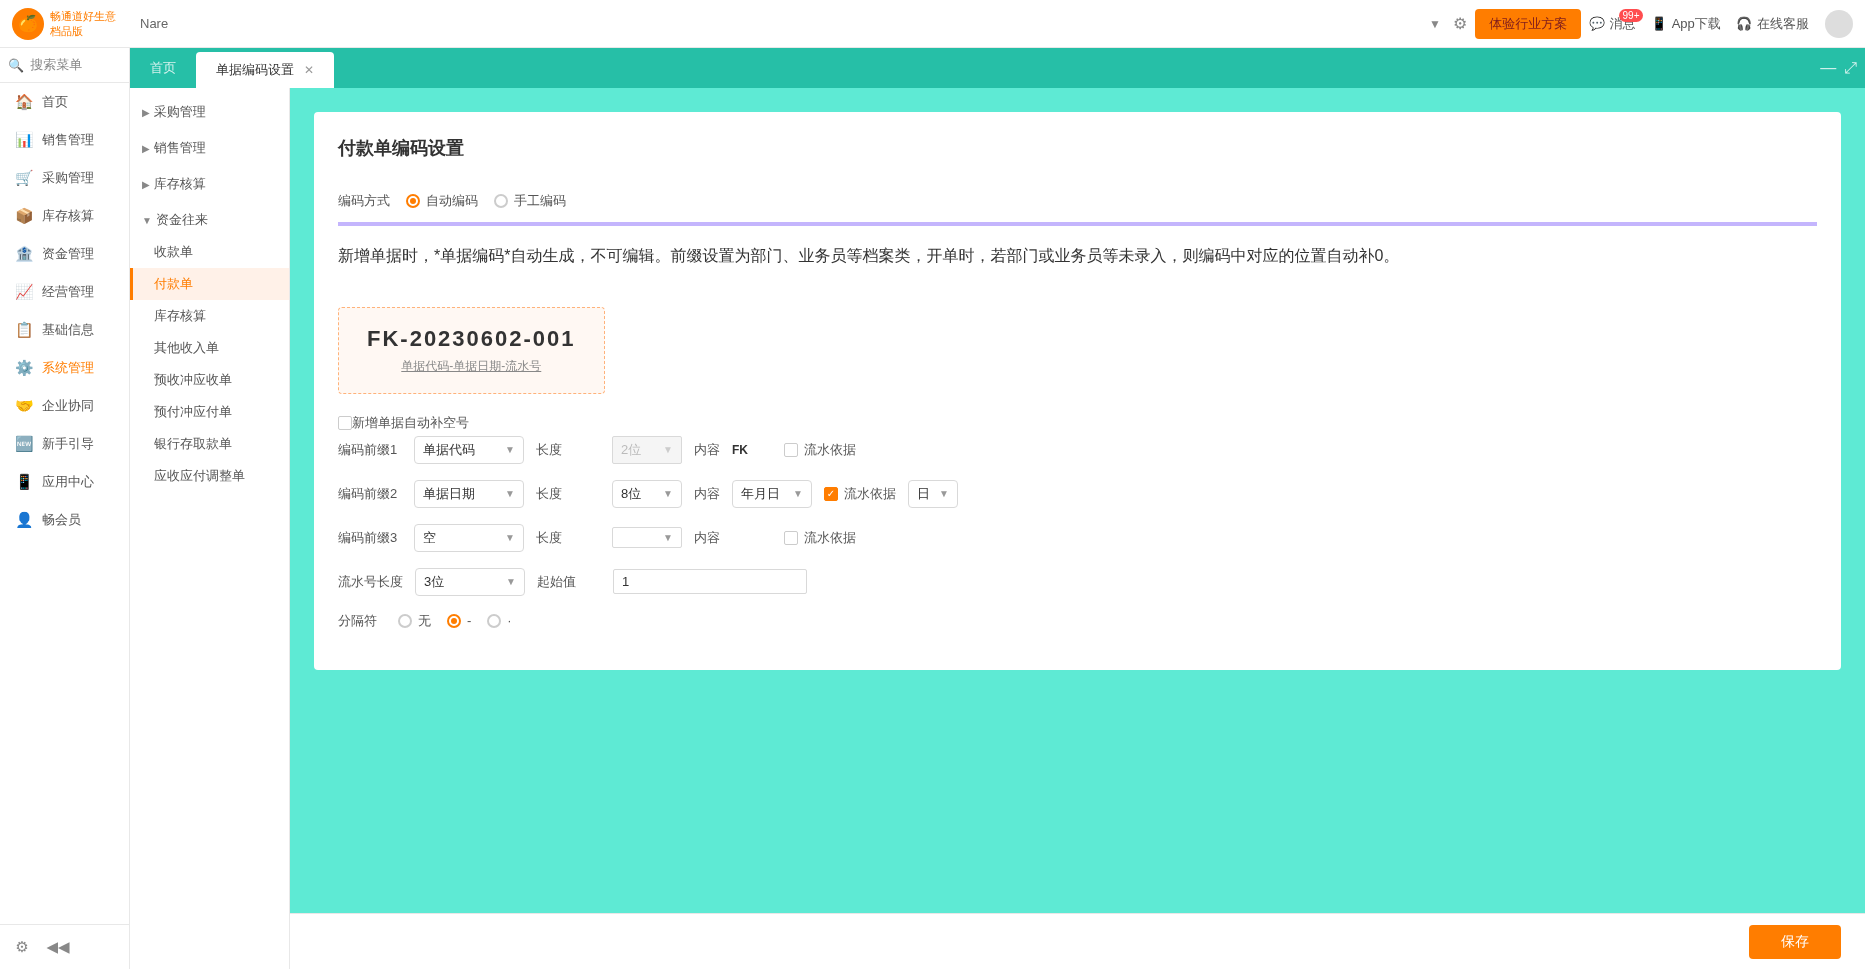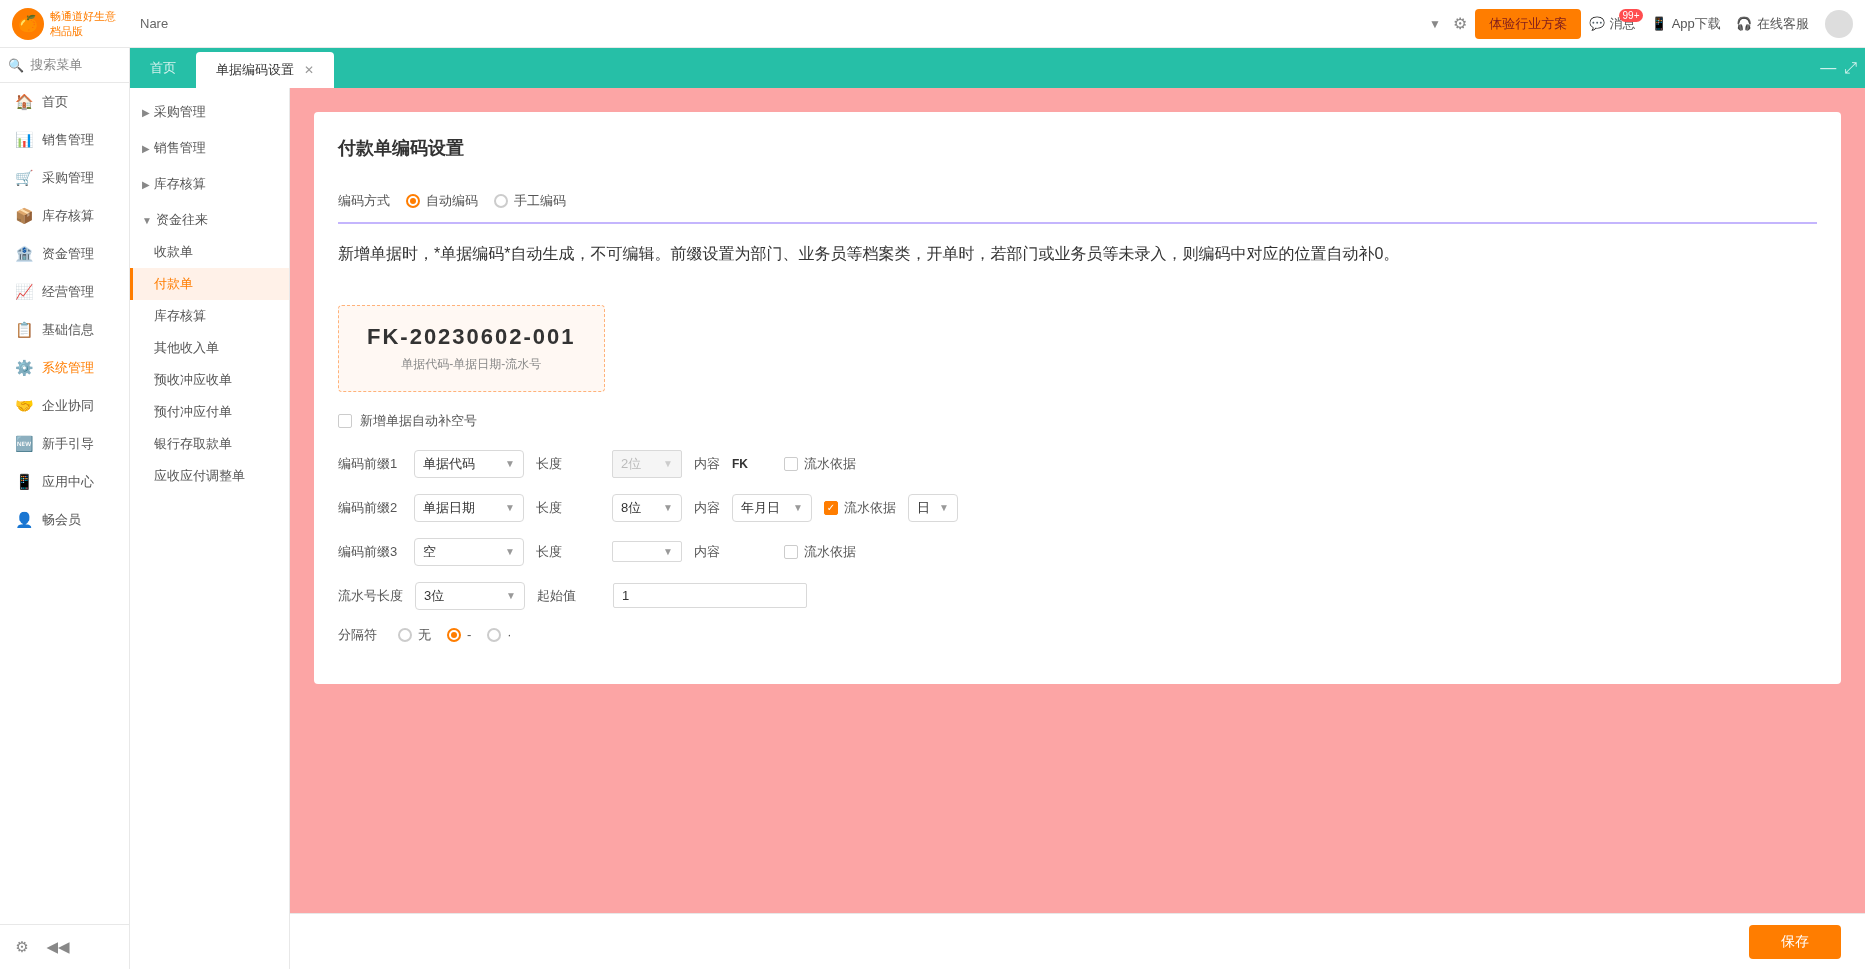--- a/index.html
+++ b/index.html
@@ -42,46 +42,46 @@
 
     
     .sub-sidebar { width: 160px; background: #fff; border-right: 1px solid #e8e8e8; padding: 8px 0; overflow-y: auto; }
     .sub-sidebar-group { margin-bottom: 4px; }
     .sub-sidebar-group-header { display: flex; align-items: center; padding: 7px 12px; cursor: pointer; color: #555; font-size: 13px; gap: 4px; }
     .sub-sidebar-arrow { font-size: 10px; color: #888; }
     .sub-sidebar-subitem { padding: 7px 16px 7px 24px; cursor: pointer; color: #555; font-size: 13px; }
     .sub-sidebar-subitem.active { color: #ff7d00; background: #fff1e8; border-left: 3px solid #ff7d00; padding-left: 21px; }
 
     
-    .main-content { flex: 1; overflow-y: auto; padding: 24px; background: #fca5a5; }
+    .main-content { flex: 1; overflow-y: auto; padding: 24px; background: #5eead4; }
     .page-title { font-size: 18px; font-weight: 600; color: #333; margin-bottom: 20px; }
 
     
     .card { background: #fff; border-radius: 4px; padding: 24px; }
 
     
-    .encoding-method { display: flex; align-items: flex-start; gap: 8px; padding: 12px 0; border-bottom: 2px solid #c4b5fd; margin-bottom: 16px; }
+    .encoding-method { display: flex; align-items: flex-start; gap: 8px; padding: 12px 0; border-bottom: 4px solid #c4b5fd; margin-bottom: 16px; }
     .encoding-label { font-size: 13px; color: #555; margin-right: 8px; }
     .radio-group { display: flex; align-items: center; gap: 16px; }
     .radio-item { display: flex; align-items: center; gap: 6px; cursor: pointer; font-size: 13px; color: #555; }
     .radio-circle { width: 14px; height: 14px; border-radius: 50%; border: 2px solid #ccc; display: flex; align-items: center; justify-content: center; }
     .radio-circle.checked { border-color: #ff7d00; }
     .radio-circle.checked::after { content: ''; width: 6px; height: 6px; border-radius: 50%; background: #ff7d00; }
 
     
     .info-text { font-size: 16px; color: #888; margin-bottom: 36px; line-height: 1.8; }
     .info-text span { color: #333; }
 
     
     .example-box { border: 1.5px dashed #ffb27a; background: #fff8f3; border-radius: 4px; padding: 18px 28px; display: inline-block; margin-bottom: 20px; }
     .example-code { font-size: 22px; font-weight: 700; color: #333; letter-spacing: 2px; margin-bottom: 6px; }
-    .example-desc { font-size: 12px; color: #888; text-align: center; }
-
-    
-    .checkbox-row { display: flex; align-items: center; gap: 8px; margin-bottom: 20px; font-size: 13px; color: #555; }
+    .example-desc { font-size: 12px; color: #888; text-align: center; text-decoration: underline; }
+
+    
+    .checkbox-row { display: flex; align-items: center; margin-bottom: 4px; font-size: 13px; color: #555; }
     .checkbox-box { width: 14px; height: 14px; border: 1.5px solid #ccc; border-radius: 2px; cursor: pointer; }
 
     
     .form-row { display: flex; align-items: center; gap: 12px; margin-bottom: 16px; flex-wrap: nowrap; }
     .form-label { font-size: 13px; color: #555; white-space: nowrap; min-width: 64px; }
     .select-box { display: flex; align-items: center; border: 1px solid #d9d9d9; border-radius: 4px; padding: 4px 8px; background: #fff; min-width: 100px; cursor: pointer; gap: 4px; font-size: 13px; color: #333; }
     .select-box-arrow { color: #999; font-size: 10px; margin-left: auto; }
     .input-box { border: 1px solid #d9d9d9; border-radius: 2px; padding: 4px 8px; background: #fff; font-size: 13px; color: #333; min-width: 80px; }
     .input-box.disabled { background: #f5f5f5; color: #bbb; }
     .content-label { font-size: 13px; color: #555; white-space: nowrap; }

